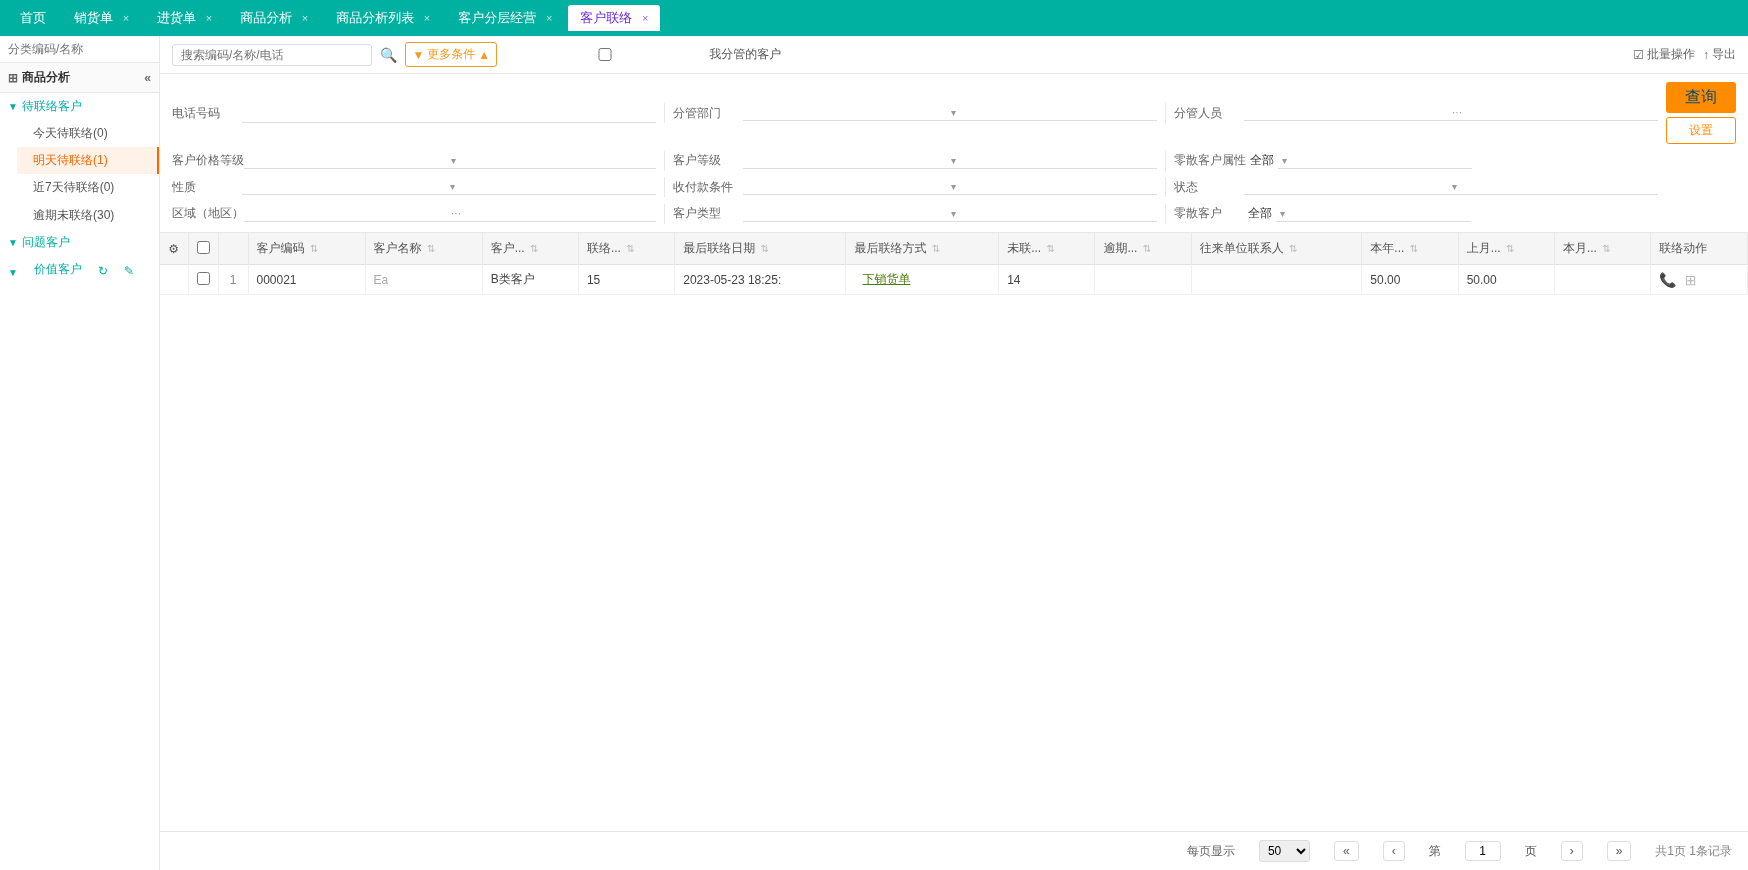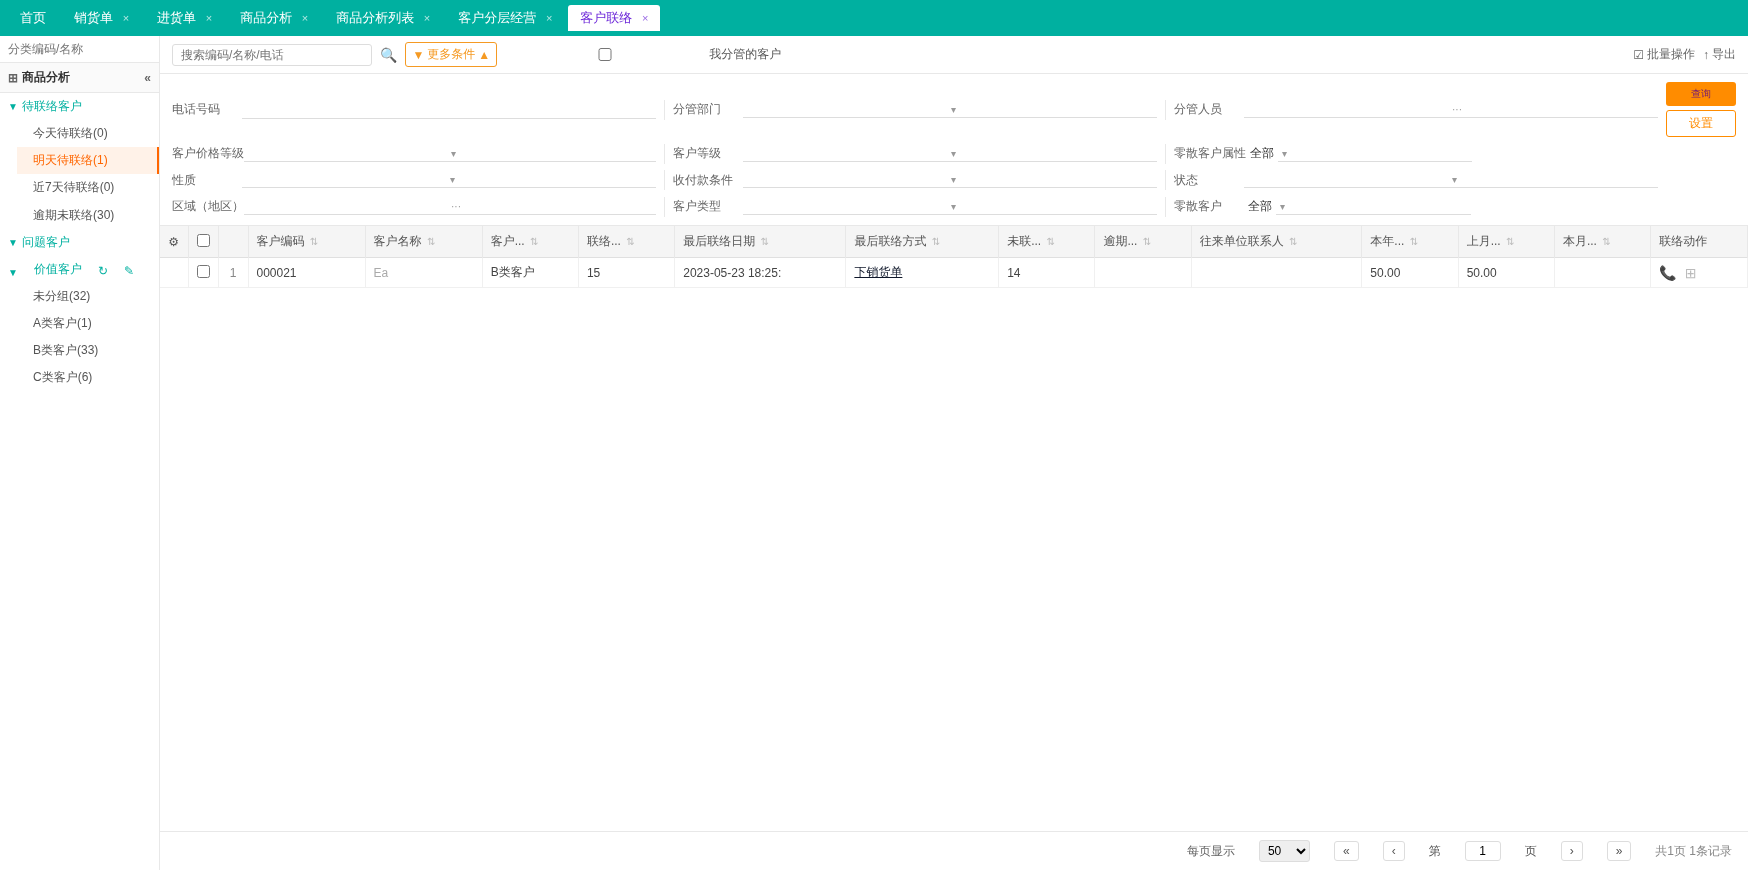--- a/index.html
+++ b/index.html
@@ -194,26 +194,26 @@
       font-size: 12px;
       color: #ccc;
       gap: 2px;
     }
     .filter-select span { flex: 1; }
     .filter-select .arrow { color: #999; font-size: 10px; }
     .filter-divider { width: 1px; background: #e8e8e8; height: 20px; }
 
     .query-btn {
       background: #ff8c00;
-      color: #701a75;
+      color: #0c4a6e;
       border: none;
       border-radius: 3px;
       padding: 5px 16px;
       cursor: pointer;
-      font-size: 10px;
+      font-size: 16px;
     }
     .settings-btn {
       background: #fff;
       color: #ff8c00;
       border: 1px solid #ff8c00;
       border-radius: 3px;
       padding: 4px 14px;
       cursor: pointer;
       font-size: 12px;
     }
@@ -252,21 +252,21 @@
     thead th .sort-icon { color: #bbb; font-size: 10px; margin-left: 2px; }
     tbody tr {
       border-bottom: 1px solid #f0f0f0;
     }
     tbody td {
       padding: 6px 8px;
       border-right: 1px solid #f0f0f0;
       white-space: nowrap;
       color: #444;
     }
-    .link-text { color: #0f172a; cursor: pointer; text-decoration: underline; }
+    .link-text { color: #4d7c0f; cursor: pointer; text-decoration: underline; margin-left: 8px; }
     .action-icons { display: flex; gap: 8px; }
     .action-icon { color: #bbb; cursor: pointer; font-size: 14px; }
 
     
     .pagination {
       display: flex;
       align-items: center;
       justify-content: flex-end;
       padding: 8px 16px;
       background: #fff;
@@ -353,26 +353,20 @@
       <div class="sidebar-item">近7天待联络(0)</div>
       <div class="sidebar-item">逾期未联络(30)</div>
     </div>
 
     <div class="sidebar-section-title">问题客户</div>
 
     <div class="sidebar-section-title" style="display:flex;align-items:flex-end;gap:16px;">
       <span>价值客户</span>
       <span style="color:#00b0a0;cursor:pointer;font-size:12px;">↻</span>
       <span style="color:#00b0a0;cursor:pointer;font-size:12px;">✎</span>
-    </div>
-    <div class="sidebar-subsection">
-      <div class="sidebar-item">未分组(32)</div>
-      <div class="sidebar-item">A类客户(1)</div>
-      <div class="sidebar-item">B类客户(33)</div>
-      <div class="sidebar-item">C类客户(6)</div>
     </div>
   </div>
 
   <div class="content-area">
 
     <div class="search-bar">
       <input type="text" placeholder="搜索编码/名称/电话" style="">
       <span class="search-icon-btn">🔍</span>
       <div class="filter-btn">
         <span>▼</span>

